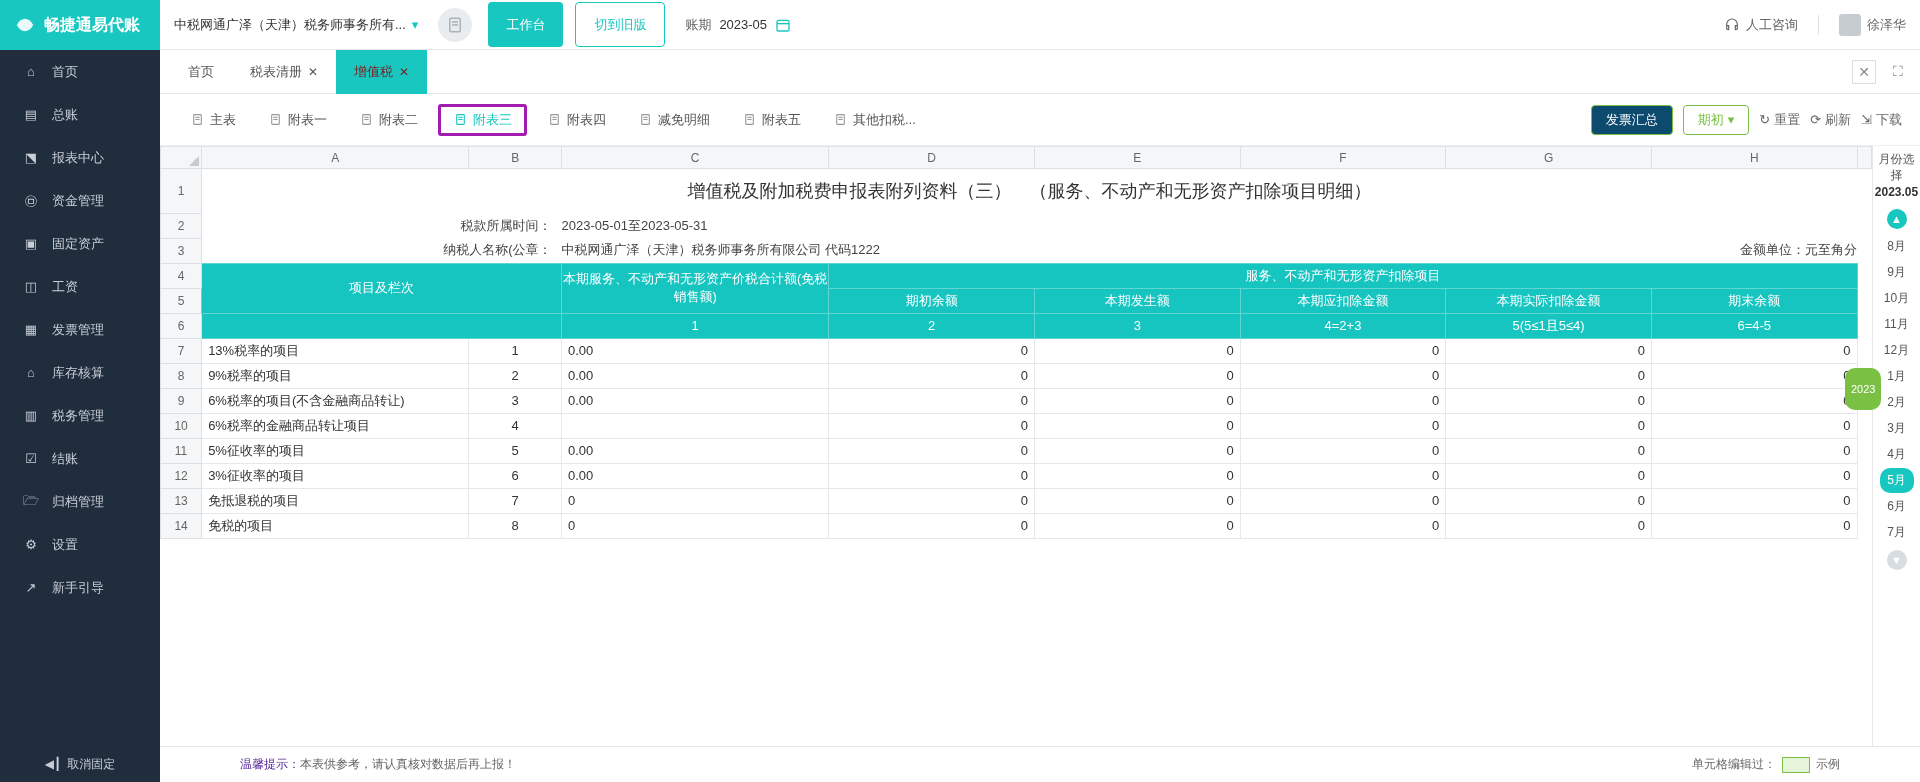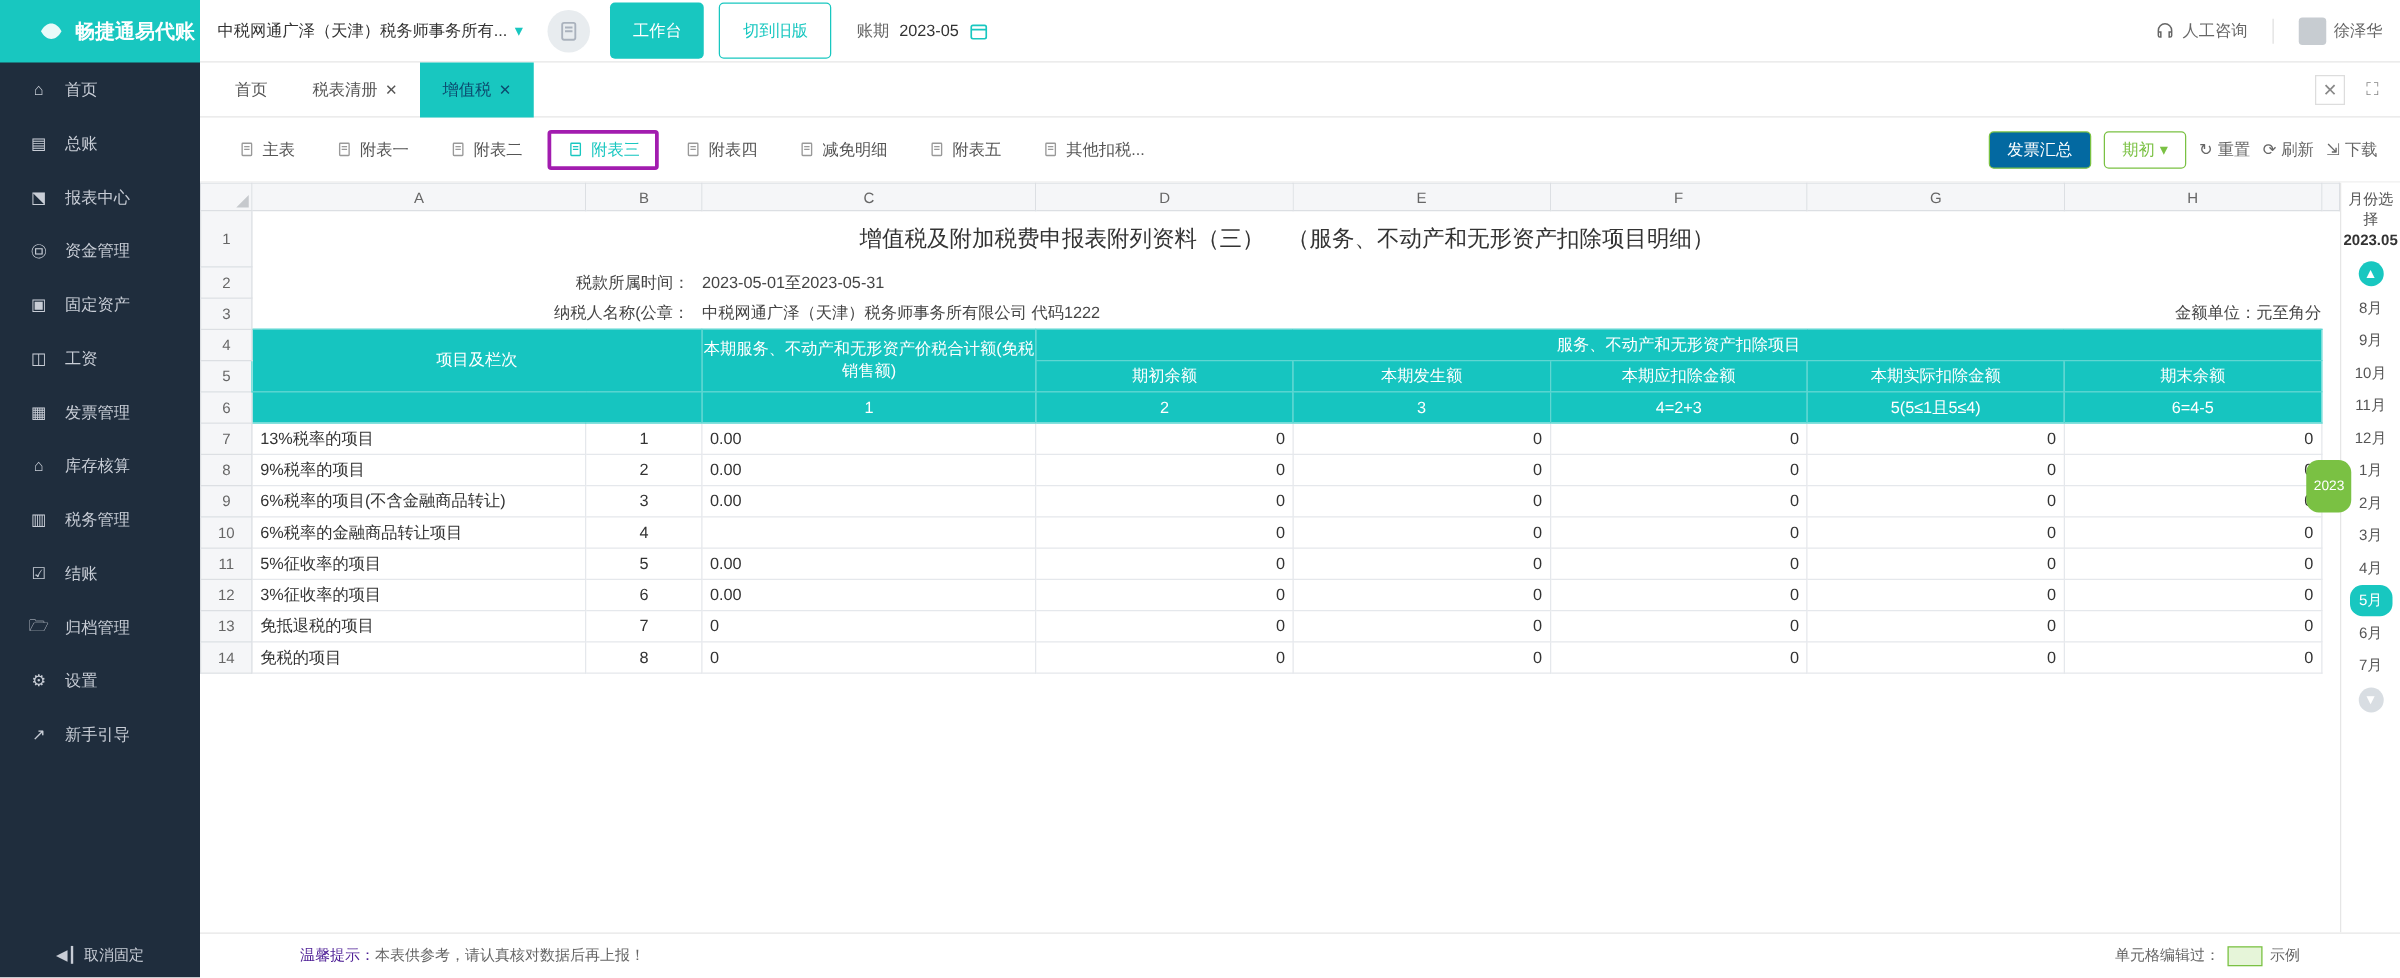--- a/index.html
+++ b/index.html
@@ -1,19 +1,19 @@
 <!DOCTYPE html>
 <html><head>
 <meta charset="utf-8">
 <style>
 * { box-sizing: border-box; margin: 0; padding: 0; }
 body { font-family: "Microsoft YaHei", "PingFang SC", sans-serif; font-size: 13px; color: #333; background: #fff; overflow: hidden; }
 .app { display: flex; height: 782px; width: 1920px; }
 .sidebar { width: 160px; background: #1f2d3d; color: #bfc7d1; display: flex; flex-direction: column; }
-.brand { height: 50px; background: #18c7c0; display: flex; align-items: center; padding-left: 30px; font-size: 16px; font-weight: bold; color: #fff; }
+.brand { height: 50px; background: #18c7c0; display: flex; align-items: center; padding-left: 14px; font-size: 16px; font-weight: bold; color: #fff; }
 .brand svg { margin-right: 8px; }
 .nav { flex: 1; }
 .nav-item { display: flex; align-items: center; height: 43px; padding-left: 22px; cursor: pointer; color: #c8cdd6; }
 .nav-item .ic { width: 18px; height: 18px; margin-right: 12px; display: flex; align-items: center; justify-content: center; }
 .pin-bar { height: 36px; display: flex; align-items: center; justify-content: center; color: #c8cdd6; cursor: pointer; font-size: 12px; }
 .pin-bar .ic { margin-right: 6px; }
 
 .main { flex: 1; display: flex; flex-direction: column; }
 .topbar { height: 50px; display: flex; align-items: center; border-bottom: 1px solid #e6e6e6; padding: 0 14px; }
 .company-sel { display: flex; align-items: center; color: #333; cursor: pointer; margin-right: 10px; }
@@ -25,33 +25,33 @@
 .period-lbl { margin-left: 14px; margin-right: 8px; color: #666; }
 .period-val { color: #333; }
 .period-cal { color: #18c7c0; margin-left: 8px; cursor: pointer; }
 .top-right { margin-left: auto; display: flex; align-items: center; gap: 20px; }
 .top-right .lk { display: flex; align-items: center; gap: 6px; color: #666; cursor: pointer; }
 .avatar { width: 22px; height: 22px; border-radius: 3px; background: #c7ccd1; }
 .vline { width: 1px; height: 20px; background: #e0e0e0; }
 
 .tabbar { height: 44px; display: flex; align-items: center; border-bottom: 1px solid #e6e6e6; padding: 0 10px; position: relative; }
 .tab { height: 44px; padding: 0 18px; display: flex; align-items: center; gap: 6px; cursor: pointer; color: #555; }
-.tab.active { background: #18c7c0; color: #0c4a6e; }
+.tab.active { background: #18c7c0; color: #7f1d1d; }
 .tab .x { font-size: 12px; }
 .tab-extra { margin-left: auto; display: flex; align-items: center; gap: 10px; color: #888; }
 .sq { width: 24px; height: 24px; border: 1px solid #ddd; display: flex; align-items: center; justify-content: center; cursor: pointer; font-size: 14px; }
 
 .sub-toolbar { height: 52px; display: flex; align-items: center; padding: 0 18px; gap: 8px; border-bottom: 1px solid #f0f0f0; }
 .subtab { height: 32px; padding: 0 12px; display: flex; align-items: center; gap: 6px; cursor: pointer; color: #555; border-radius: 3px; }
 .subtab .doc-ic { width: 14px; height: 14px; display: flex; align-items: center; justify-content: center; color: #999; }
 .subtab.active { border: 3px solid #a21caf; color: #18c7c0; }
 .subtab.active .doc-ic { color: #18c7c0; }
 .tool-right { margin-left: auto; display: flex; align-items: center; gap: 10px; }
 .btn { height: 30px; padding: 0 14px; border-radius: 4px; display: flex; align-items: center; gap: 4px; cursor: pointer; font-size: 13px; }
-.btn.green { background: #0369a1; color: #fff; border: 1px solid #7ac143;}
+.btn.green { background: #0c4a6e; color: #fff; border: 1px solid #7ac143;}
 .btn.outlineg { border: 1px solid #7ac143; color: #7ac143; }
 .lnk { display: flex; align-items: center; gap: 4px; color: #666; cursor: pointer; }
 
 .content { flex: 1; position: relative; display: flex; overflow: hidden; }
 .sheet-wrap { flex: 1; overflow: auto; position: relative; }
 .grid { border-collapse: collapse; width: 100%; }
 .colhdr td { background: #f5f6f8; border: 1px solid #dcdfe3; text-align: center; color: #666; height: 22px; font-size: 12px; position: relative;}
 .rownum { background: #f5f6f8; border: 1px solid #dcdfe3; text-align: center; color: #666; width: 40px; font-size: 12px;}
 .cell { border: 1px solid #e5e8ec; height: 25px; padding: 0 6px; }
 .title-row .cell { border: none; text-align: center; font-size: 18px; color: #333; padding: 10px 0;}

